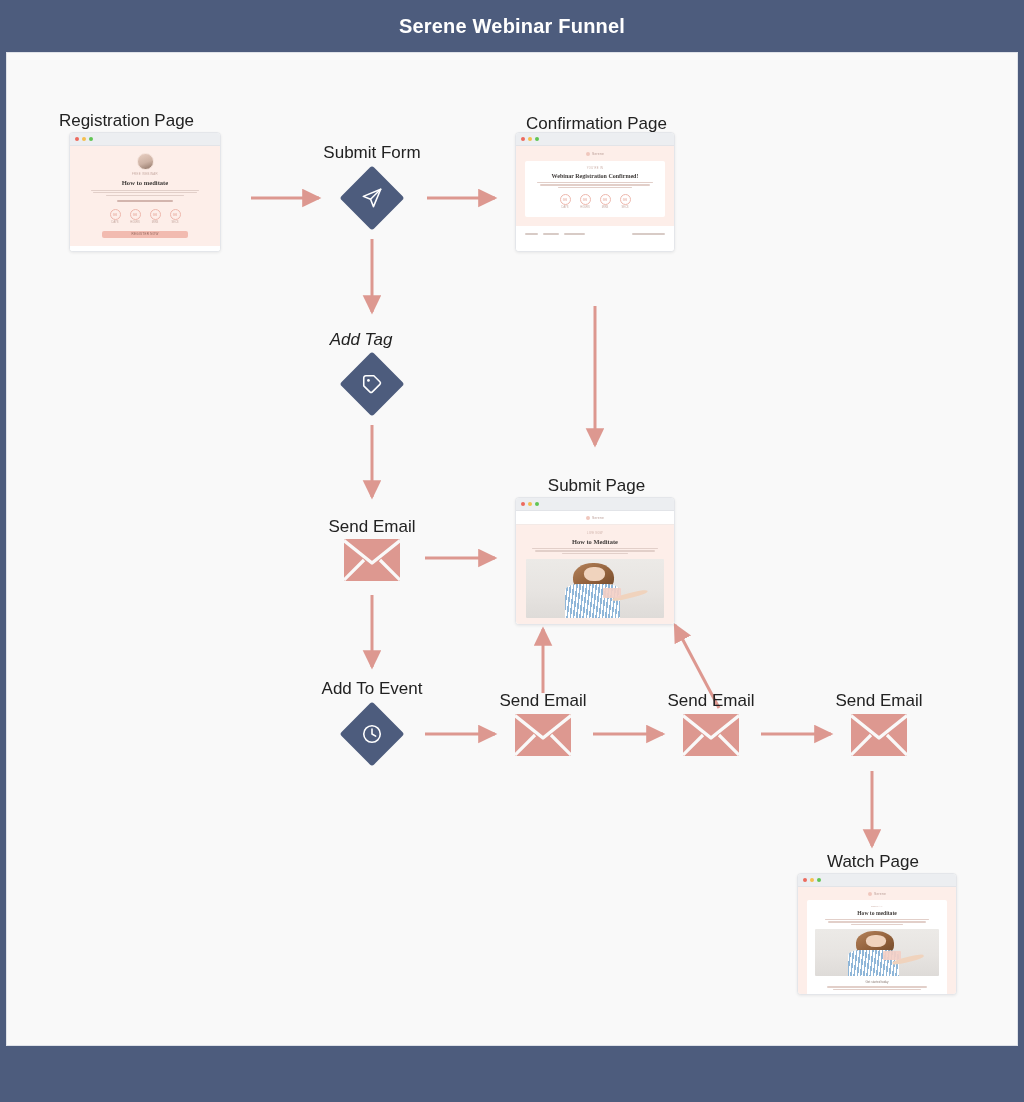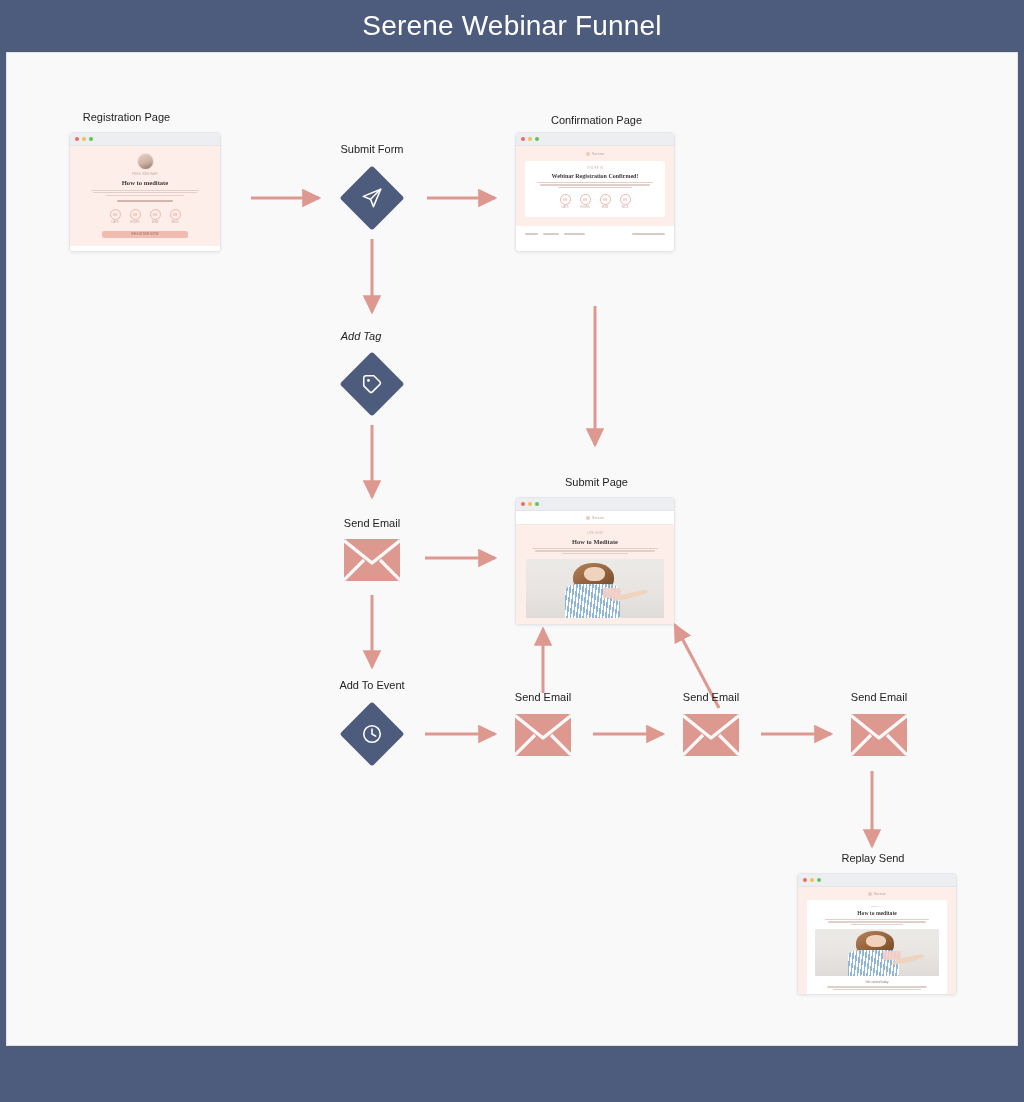--- a/index.html
+++ b/index.html
@@ -9,36 +9,36 @@
     font-family: "Liberation Sans", sans-serif;
     overflow: hidden;
   }
   .page { position: relative; width: 1024px; height: 1102px; background: #4d5c7d; }
 
   
   .header {
     position: absolute; left: 0; top: 0; width: 1024px; height: 52px;
     background: #4d5c7d; display: flex; align-items: center; justify-content: center;
   }
-  .header-title { color: #ffffff; font-size: 28px; font-weight: normal; letter-spacing: .2px; text-align: right; }
+  .header-title { color: #ffffff; font-size: 20px; font-weight: bold; letter-spacing: .2px; text-align: right; }
   .footer {
     position: absolute; left: 0; bottom: 0; width: 1024px; height: 52px;
     background: #4d5c7d; display: flex; align-items: center; justify-content: center;
   }
   .footer-text { color: #ffffff; font-size: 20px; font-weight: bold; letter-spacing: .2px; }
 
   
   .canvas {
     position: absolute; left: 6px; top: 52px; width: 1012px; height: 994px;
     background: #f9f9f9; border: 1px solid #dfe2e8;
   }
 
   
   .node-label {
-    position: absolute; text-align: center; font-size: 11px; color: #222222;
+    position: absolute; text-align: center; font-size: 17px; color: #222222;
     white-space: nowrap; line-height: 1;
   }
 
   
   .diamond-wrap { position: absolute; width: 64px; height: 64px; }
   .diamond {
     width: 46px; height: 46px; background: #4d5c7d;
     transform: rotate(45deg); border-radius: 3px;
     position: absolute; left: 9px; top: 9px;
   }
@@ -351,21 +351,21 @@
 
     <div class="node-label" style="left:810px;top:639px;width:124px;">Send Email</div>
     <div class="envelope" style="left:844px;top:661px;">
       <svg width="56" height="42" viewBox="0 0 56 42">
         <rect x="0" y="0" width="56" height="42" rx="1.5" fill="#dd9890"></rect>
         <path d="M0 1.5 L28 24 L56 1.5" fill="none" stroke="#f9f9f9" stroke-width="3.4" stroke-linejoin="round"></path>
         <path d="M0 41 L20 21 M56 41 L36 21" fill="none" stroke="#f9f9f9" stroke-width="3.2"></path>
       </svg>
     </div>
 
-    <div class="node-label" style="left:775px;top:800px;width:182px;">Replay Send</div>
+    <div class="node-label" style="left:775px;top:800px;width:182px;">Watch Page</div>
     <div class="mock" style="left:790px;top:820px;width:160px;height:122px;">
       <div class="mock-bar">
         <span class="dot r"></span>
         <span class="dot y"></span>
         <span class="dot g"></span>
       </div>
       <div class="mock-body hero-pink" style="padding:5px 9px 7px;">
         <div class="brand-row">
           <span class="brand-dot"></span>
           <span class="brand-txt">Serene</span>

